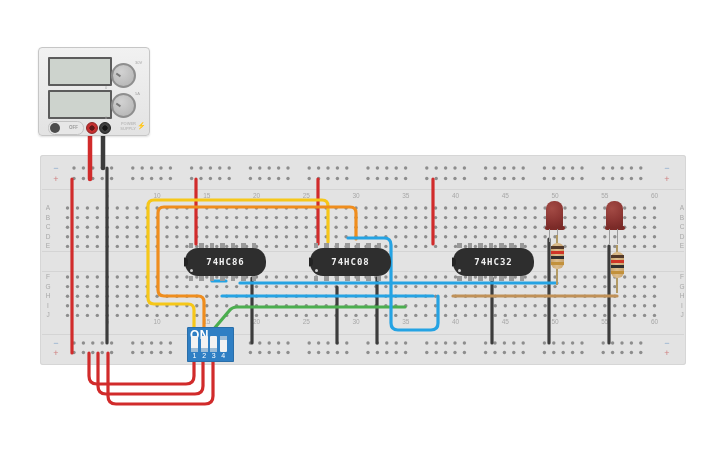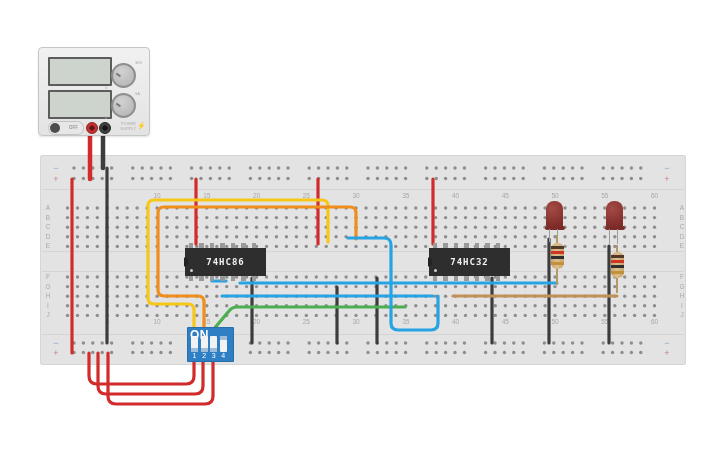--- a/index.html
+++ b/index.html
@@ -11,21 +11,21 @@
          border-radius:3px;box-shadow:inset 0 0 0 1px #d6d6d6;z-index:1;}
   .board-line{position:absolute;left:2px;right:2px;height:1px;background:#d4d4d4;}
   svg.layer{position:absolute;left:0;top:0;z-index:3;pointer-events:none;}
   svg#holes{z-index:2;}
   .bb-label{position:absolute;color:#a8a8a8;font-size:6.5px;z-index:2;transform:translate(-50%,0);}
   .rail-sign{position:absolute;z-index:2;font-size:9px;line-height:9px;transform:translate(-50%,-50%);}
   .rail-neg{color:#86a9cd;}
   .rail-pos{color:#d08181;}
 
   
-  .ic{position:absolute;height:28px;width:81px;background:#2e2e2e;border-radius:0;z-index:4;
+  .ic{position:absolute;height:28px;width:81px;background:#2e2e2e;border-radius:13px;z-index:4;
       display:flex;align-items:center;justify-content:center;color:#f2f2f2;
       font-family:"DejaVu Sans Mono",monospace;font-size:9px;font-weight:bold;letter-spacing:1px;}
   .ic::before,.ic::after{content:"";position:absolute;left:4px;right:4px;height:5px;
       background:repeating-linear-gradient(90deg,#9a9a9a 0 4.5px,transparent 4.5px 10.5px);}
   .ic::before{top:-5px;}
   .ic::after{bottom:-5px;}
   .ic .notch{position:absolute;left:-1px;top:50%;transform:translateY(-50%);width:4px;height:9px;
       border-radius:0 4px 4px 0;background:#232323;}
   .ic .dot{position:absolute;left:5px;bottom:4px;width:3px;height:3px;border-radius:50%;
       background:#ededed;opacity:.85;}
@@ -965,21 +965,26 @@
       <path d="M89,353 L89,376 Q89,384 97,384 L186,384 Q194,384 194,376 L194,361" fill="none" stroke="#d12b2b" stroke-width="3.2" stroke-linecap="round"></path>
       <path d="M98,353 L98,386 Q98,394 106,394 L195,394 Q203,394 203,386 L203,361" fill="none" stroke="#d12b2b" stroke-width="3.2" stroke-linecap="round"></path>
       <path d="M108,353 L108,396 Q108,404 116,404 L205,404 Q213,404 213,396 L213,361" fill="none" stroke="#d12b2b" stroke-width="3.2" stroke-linecap="round"></path>
     </svg>
 
   <div class="ic" style="left:185px;top:247.5px">
     <span class="notch"></span>
     <span class="dot"></span>
     <span>74HC86</span>
   </div>
-  <div class="ic" style="left:429px;top:247.5px">
+  <div class="ic" style="left:310px;top:247.5px">
+    <span class="notch"></span>
+    <span class="dot"></span>
+    <span>74HC08</span>
+  </div>
+  <div class="ic" style="left:453px;top:247.5px">
     <span class="notch"></span>
     <span class="dot"></span>
     <span>74HC32</span>
   </div>
 
   <div class="dip">
     <span class="on">ON</span>
     <span id="dip-tracks"><span class="dip-track" style="left: 4px;">
           <span class="dip-gap" style="bottom: 0px;"></span>
         </span><span class="dip-num" style="left: 4px;">1</span><span class="dip-track" style="left: 13.6px;">

